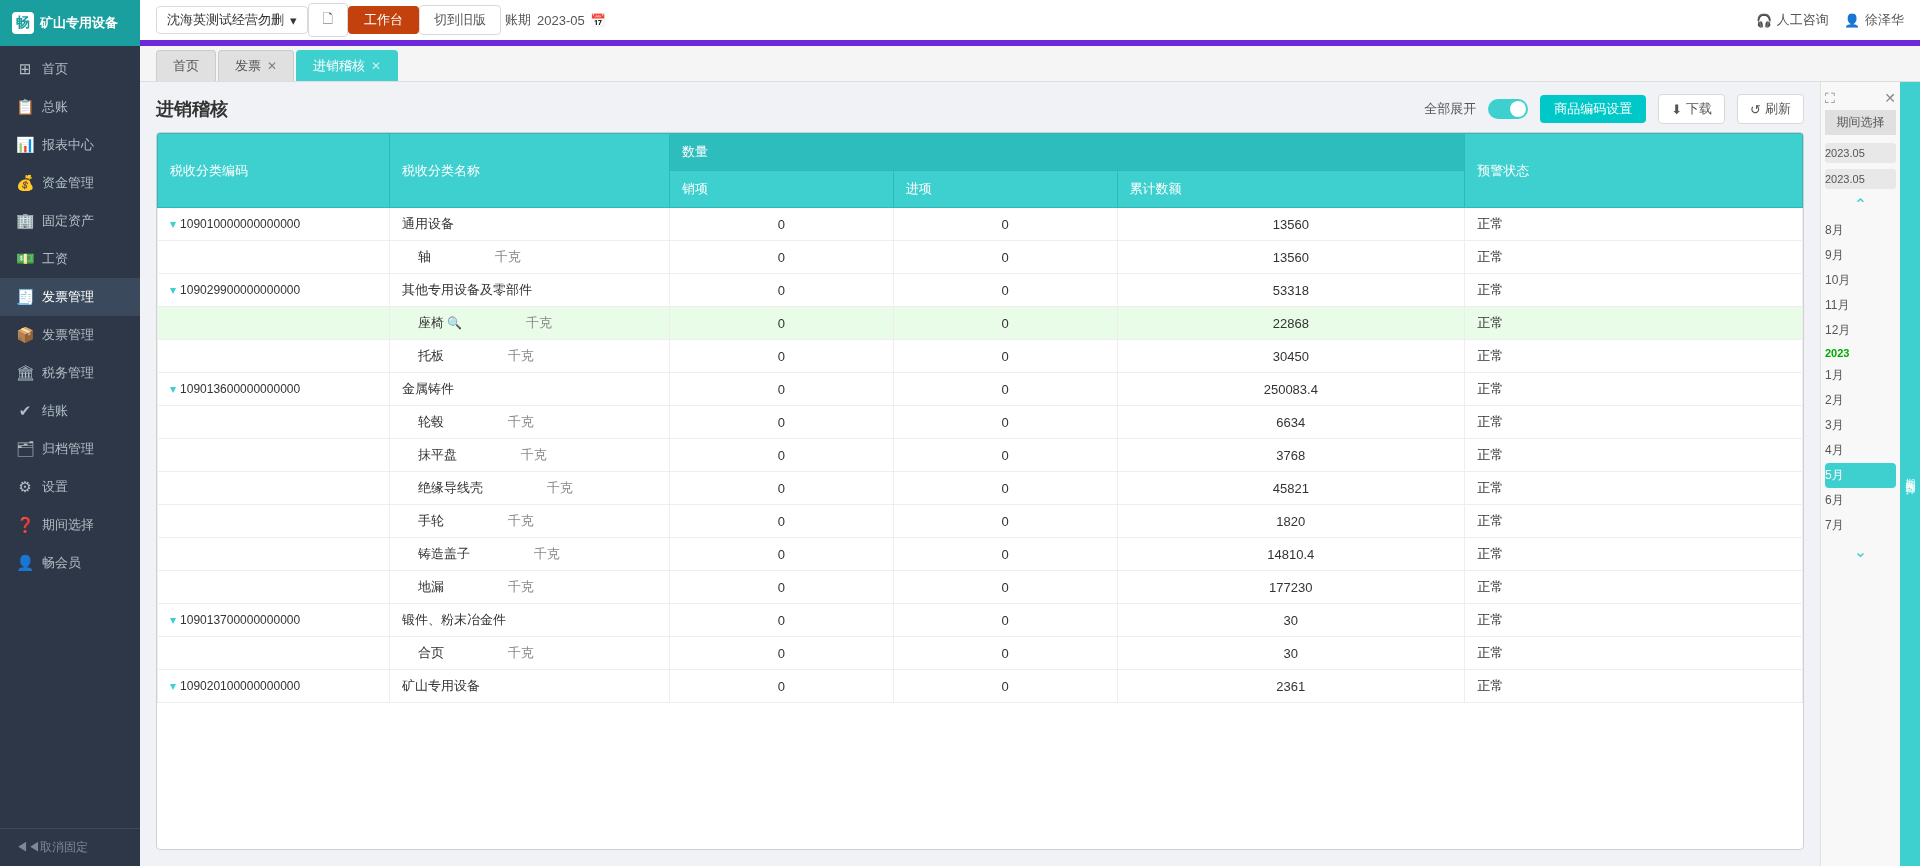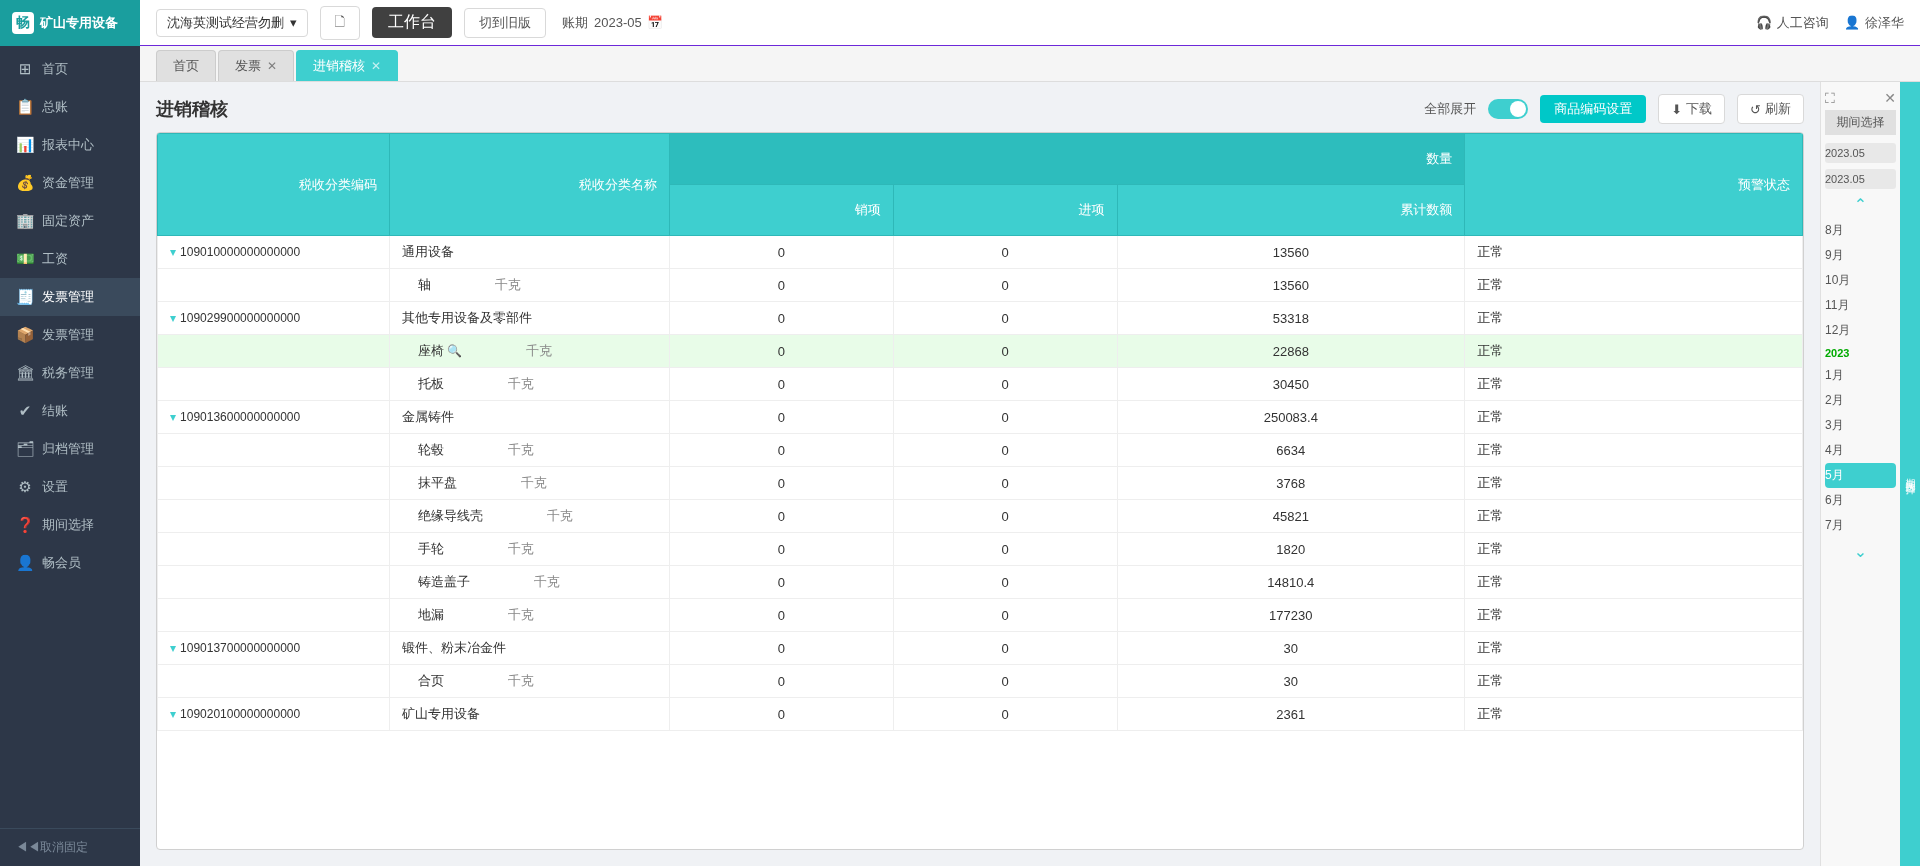--- a/index.html
+++ b/index.html
@@ -65,22 +65,21 @@
       overflow: hidden;
     }
 
     
     .topbar {
       background: white;
       height: 46px;
       display: flex;
       align-items: center;
       padding: 0 16px;
-      gap: 12px;
-      border-bottom: 1px solid #6d28d9;
+      border-bottom: 6px solid #6d28d9;
       flex-shrink: 0;
     }
     .company-selector {
       display: flex; align-items: center; gap: 6px;
       border: 1px solid #d9d9d9;
       border-radius: 4px;
       padding: 4px 10px;
       cursor: pointer;
       font-size: 13px;
       color: #333;
@@ -90,27 +89,27 @@
     .topbar-btn {
       border: 1px solid #d9d9d9;
       background: white;
       border-radius: 4px;
       padding: 5px 14px;
       cursor: pointer;
       font-size: 13px;
       color: #555;
     }
     .topbar-btn-primary {
-      background: #404040;
+      background: #c2410c;
       color: white;
       border: none;
       border-radius: 4px;
       padding: 5px 16px;
       cursor: pointer;
-      font-size: 16px;
+      font-size: 13px;
     }
     .topbar-period { display: flex; align-items: center; gap: 6px; font-size: 13px; color: #555; margin-left: 4px; }
     .topbar-right { margin-left: auto; display: flex; align-items: center; gap: 16px; color: #555; font-size: 13px; }
     .topbar-right-item { display: flex; align-items: center; gap: 4px; cursor: pointer; }
 
     
     .tabbar {
       background: #f5f5f5;
       height: 36px;
       display: flex;
@@ -209,22 +208,22 @@
     table {
       width: 100%;
       border-collapse: collapse;
       font-size: 13px;
     }
     thead tr {
       background: #3ecfcf;
       color: white;
     }
     thead th {
-      padding: 16px 12px;
-      text-align: right;
+      padding: 9px 12px;
+      text-align: left;
       border: 1px solid #2eb8b8;
       font-weight: normal;
       white-space: nowrap;
     }
     thead th.header-group {
       background: #2dbdbd;
     }
     tbody tr {
       border-bottom: 1px solid #eee;
     }

